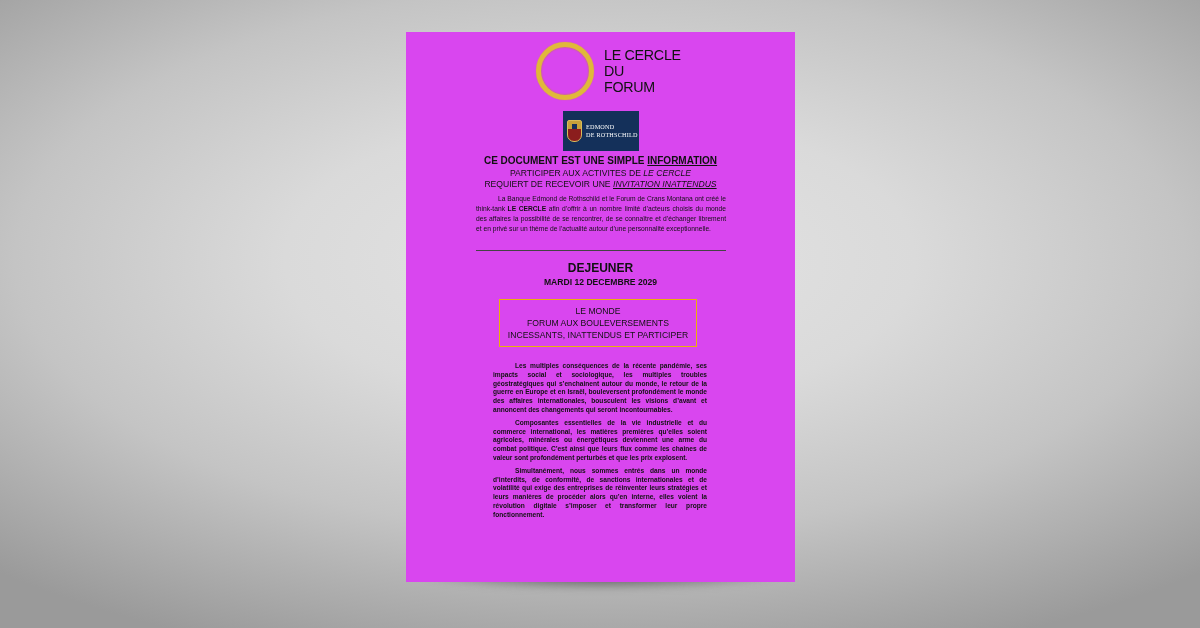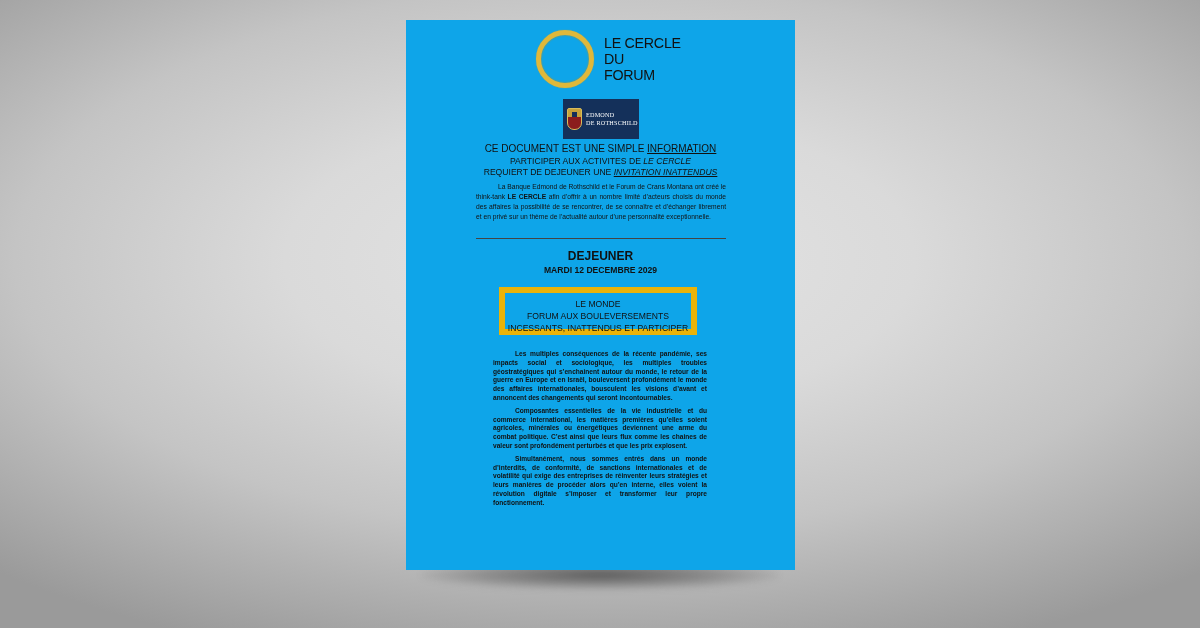--- a/index.html
+++ b/index.html
@@ -12,23 +12,23 @@
     .floor-shadow {
       position: absolute;
       left: 420px; top: 560px;
       width: 360px; height: 30px;
       border-radius: 50%;
       background: radial-gradient(ellipse at center, rgba(60,60,60,0.75) 0%, rgba(90,90,90,0.45) 45%, rgba(120,120,120,0) 75%);
       filter: blur(3px);
     }
     .page {
       position: absolute;
-      left: 406px; top: 20px;
+      left: 406px; top: 32px;
       width: 389px; height: 550px;
-      background: #0ea5e9;
+      background: #d946ef;
       color: #111;
     }
     .logo-row {
       position: absolute;
       left: 130px; top: 10px;
       display: flex; align-items: center;
     }
     .ring {
       width: 58px; height: 58px;
       border-radius: 50%;
@@ -67,36 +67,36 @@
     }
     .badge-text {
       margin-left: 4px;
       font-family: "Liberation Serif", serif;
       color: #fff;
       font-size: 6.2px;
       line-height: 8px;
       letter-spacing: 0.2px;
     }
     .center { position: absolute; left: 0; width: 100%; text-align: center; }
-    .h-info { top: 123px; font-size: 10px; font-weight: 400; }
+    .h-info { top: 123px; font-size: 10px; font-weight: 700; }
     .h-info u { text-decoration: underline; }
     .sub1 { top: 136px; font-size: 8.6px; }
     .sub2 { top: 147px; font-size: 8.6px; }
     .intro {
       position: absolute; left: 70px; top: 162px; width: 250px;
       font-size: 6.7px; line-height: 10px; text-align: justify; text-indent: 22px;
     }
     .rule {
       position: absolute; left: 70px; top: 218px; width: 250px; height: 1px; background: #444;
     }
     .dejeuner { top: 229px; font-size: 12px; font-weight: 700; }
     .date { top: 245px; font-size: 8.6px; font-weight: 700; }
     .theme-box {
       position: absolute; left: 93px; top: 267px; width: 198px; height: 48px;
-      border: 6px solid #eab308;
+      border: 1px solid #eab308;
       text-align: center;
       font-size: 8.6px; font-weight: 500; line-height: 12px;
       padding-top: 5px;
     }
     .body-text {
       position: absolute; left: 87px; top: 330px; width: 214px;
       font-size: 6.6px; line-height: 8.8px; font-weight: 700; text-align: justify;
     }
     .body-text p { text-indent: 22px; margin-bottom: 4px; }
   </style>
@@ -124,21 +124,21 @@
     </div>
   </div>
 
   <div class="center h-info">
     <span>CE DOCUMENT EST UNE SIMPLE </span><u>INFORMATION</u>
   </div>
   <div class="center sub1">
     <span>PARTICIPER AUX ACTIVITES DE </span><i>LE CERCLE</i>
   </div>
   <div class="center sub2">
-    <span>REQUIERT DE DEJEUNER UNE </span><i><u>INVITATION INATTENDUS</u></i>
+    <span>REQUIERT DE RECEVOIR UNE </span><i><u>INVITATION INATTENDUS</u></i>
   </div>
 
   <div class="intro">
     <span>La Banque Edmond de Rothschild et le Forum de Crans Montana ont créé le think-tank </span><b>LE CERCLE</b><span> afin d’offrir à un nombre limité d’acteurs choisis du monde des affaires la possibilité de se rencontrer, de se connaître et d’échanger librement et en privé sur un thème de l’actualité autour d’une personnalité exceptionnelle.</span>
   </div>
 
   <div class="rule"></div>
 
   <div class="center dejeuner">DEJEUNER</div>
   <div class="center date">MARDI 12 DECEMBRE 2029</div>

